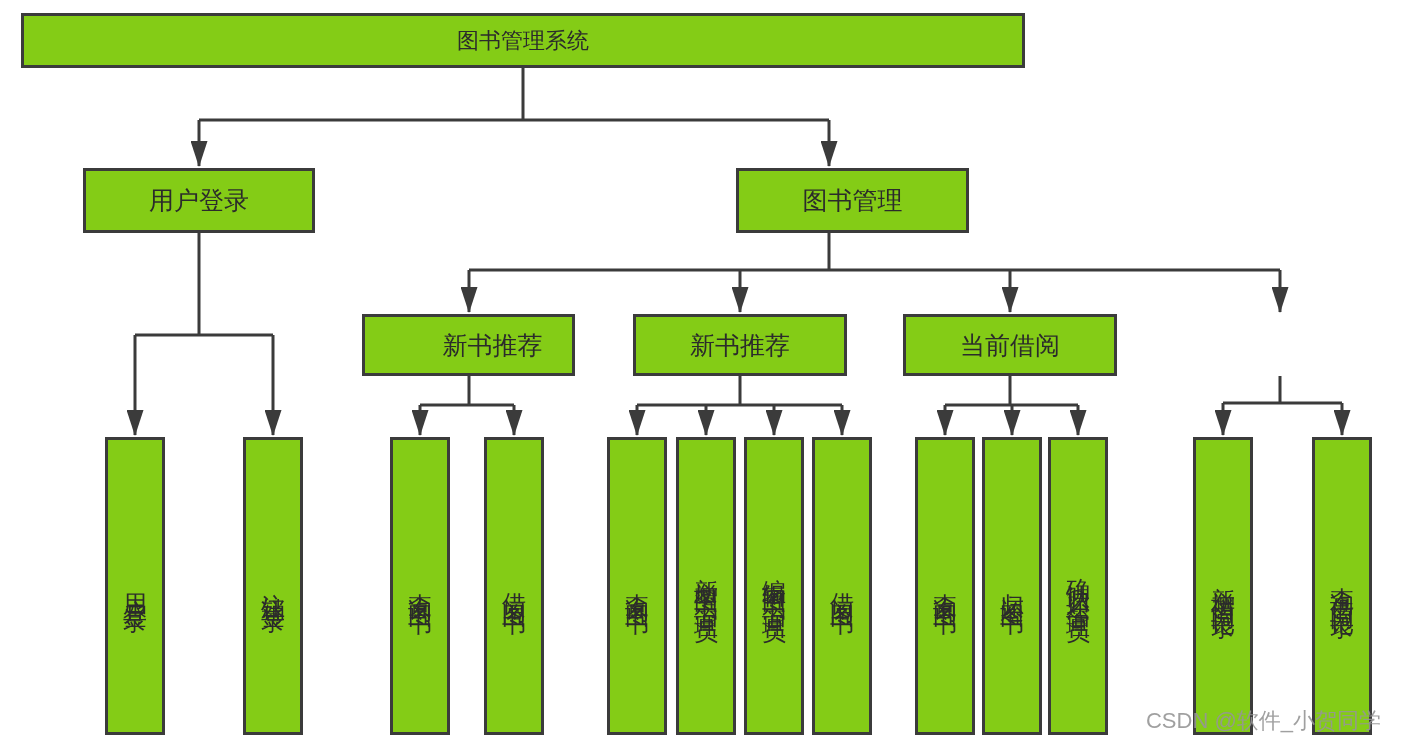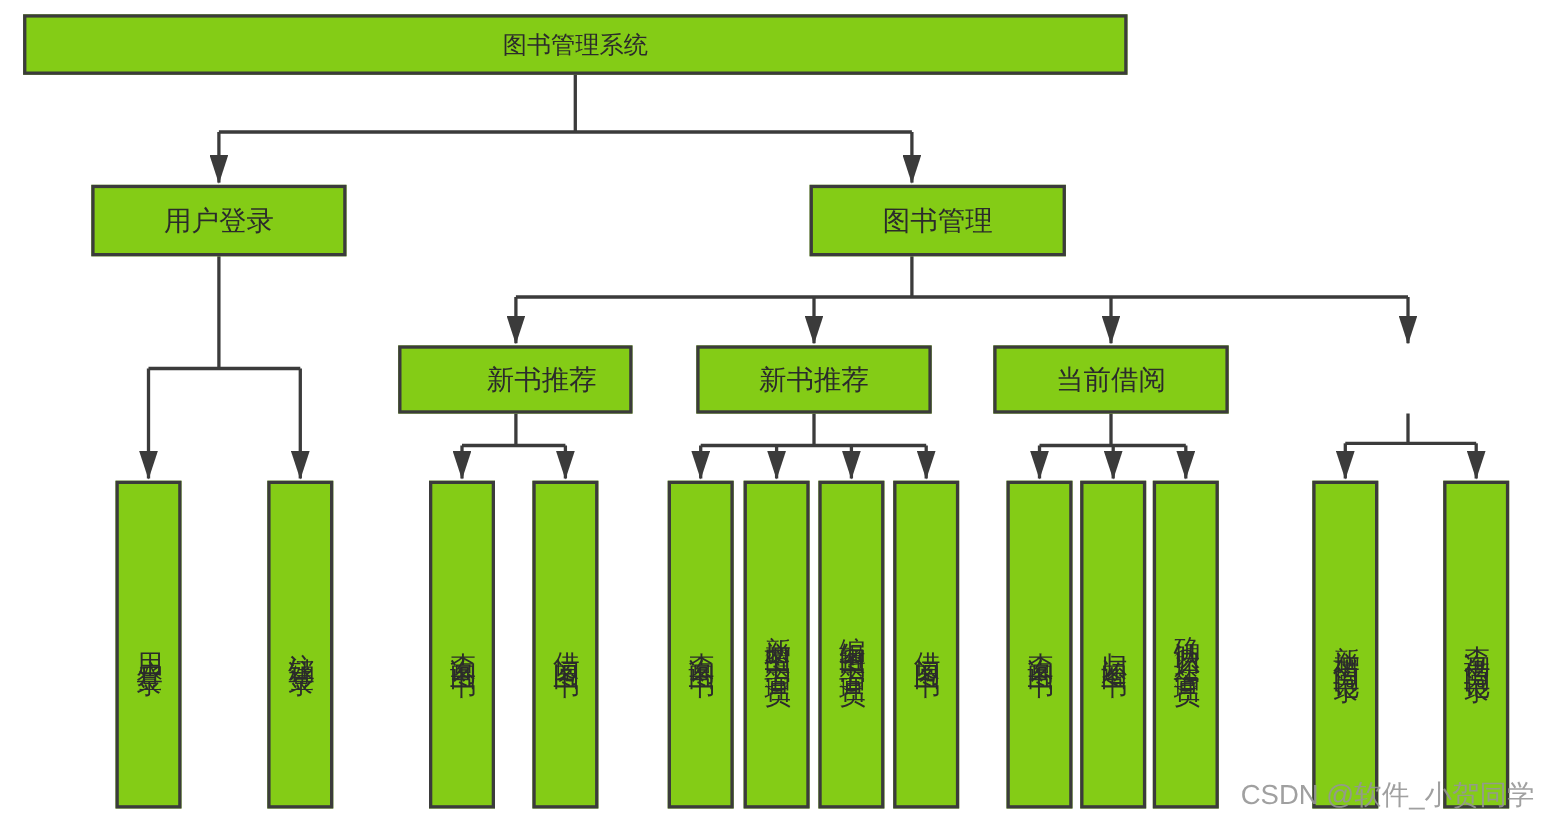--- a/index.html
+++ b/index.html
@@ -33,23 +33,23 @@
   .h-node     { font-size: 25px; }
   .leaf       { font-size: 24px; }
   .leaf span {
     writing-mode: vertical-rl;
     text-orientation: mixed;
     letter-spacing: 6px;
     line-height: 1;
   }
   .watermark {
     position: absolute;
-    right: 10px;
+    right: 24px;
     top: 706px;
-    font-size: 25px;
+    font-size: 22px;
     color: rgba(150, 150, 150, 0.9);
     z-index: 5;
     white-space: nowrap;
   }
 </style>
 </head>
 <body>
 
 <div class="canvas">
 

